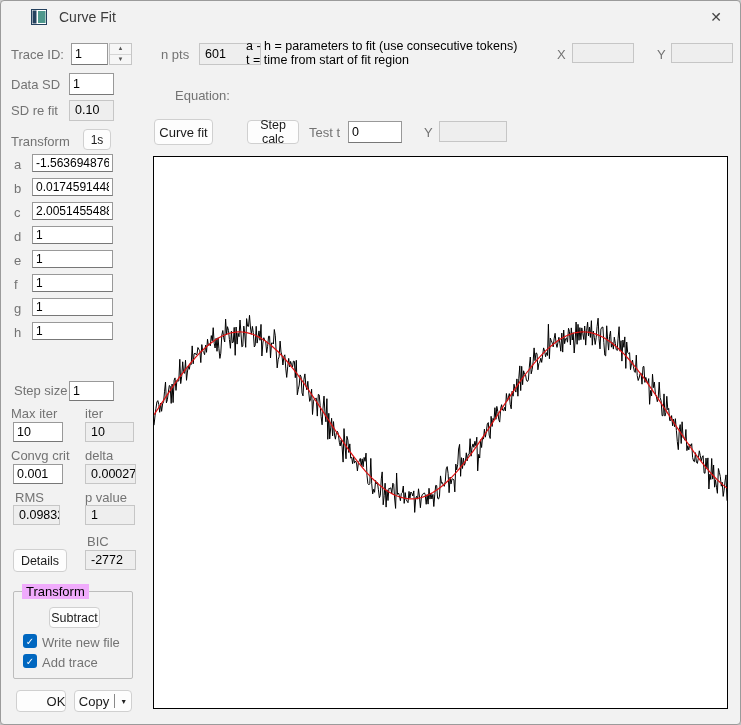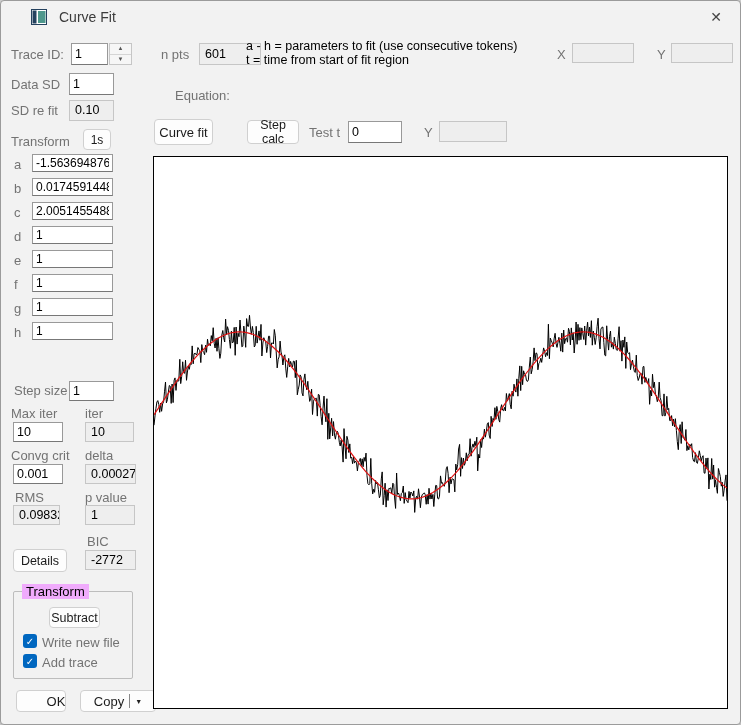--- a/index.html
+++ b/index.html
@@ -130,21 +130,21 @@
   <div class="cb" id="cb1" style="left: 22px; top: 633px; background: rgb(0, 103, 192);">
       <span>✓</span>
     </div>
   <span class="lbl" style="left:41px;top:634px;">Write new file</span>
   <div class="cb" id="cb2" style="left: 22px; top: 653px; background: rgb(0, 103, 192);">
       <span>✓</span>
     </div>
   <span class="lbl" style="left:41px;top:654px;">Add trace</span>
 
   <div class="btn" style="left:15px;top:689px;width:50px;height:22px;padding-left:30px;">OK</div>
-  <div class="btn" style="left:73px;top:689px;width:76px;height:22px;margin-left:6px;">
+  <div class="btn" style="left:73px;top:689px;width:58px;height:22px;">
     <span>Copy</span>
     <span class="split-sep"></span>
     <span class="split-arrow">▼</span>
   </div>
 
   <div class="chart">
     <svg id="plot" width="573" height="551" viewBox="0 0 573 551">
       <polyline id="data-line" fill="none" stroke-width="1" points="0.0,268.2 1.0,258.9 1.9,251.7 2.9,245.0 3.8,243.6 4.8,247.3 5.7,255.3 6.7,246.1 7.6,254.3 8.6,246.9 9.6,244.7 10.5,234.8 11.5,225.0 12.4,245.9 13.4,242.7 14.3,235.4 15.3,228.5 16.2,229.2 17.2,246.4 18.1,227.0 19.1,245.6 20.1,223.3 21.0,220.9 22.0,233.4 22.9,223.4 23.9,224.2 24.8,223.9 25.8,202.3 26.7,226.6 27.7,219.4 28.7,204.8 29.6,215.6 30.6,216.3 31.5,203.2 32.5,223.3 33.4,215.0 34.4,209.1 35.3,212.3 36.3,206.2 37.2,207.5 38.2,188.9 39.2,206.8 40.1,196.8 41.1,196.1 42.0,197.7 43.0,197.2 43.9,190.5 44.9,192.4 45.8,193.7 46.8,205.6 47.8,187.6 48.7,193.9 49.7,195.3 50.6,197.7 51.6,188.2 52.5,195.3 53.5,182.2 54.4,188.4 55.4,186.8 56.3,188.8 57.3,178.6 58.3,183.8 59.2,170.7 60.2,186.3 61.1,191.0 62.1,181.3 63.0,194.3 64.0,180.8 64.9,191.5 65.9,201.4 66.8,196.2 67.8,178.1 68.8,173.5 69.7,180.8 70.7,185.0 71.6,162.1 72.6,177.5 73.5,169.7 74.5,173.4 75.4,182.4 76.4,191.3 77.4,174.2 78.3,186.0 79.3,185.0 80.2,170.4 81.2,198.3 82.1,170.0 83.1,187.1 84.0,176.2 85.0,179.7 86.0,163.0 86.9,175.1 87.9,189.9 88.8,189.1 89.8,169.1 90.7,176.0 91.7,190.3 92.6,161.6 93.6,169.2 94.5,169.4 95.5,158.3 96.5,171.0 97.4,177.4 98.4,169.4 99.3,175.5 100.3,190.0 101.2,188.4 102.2,169.3 103.1,186.1 104.1,179.6 105.0,173.9 106.0,183.3 107.0,167.4 107.9,199.0 108.9,186.0 109.8,180.7 110.8,183.6 111.7,184.5 112.7,195.6 113.6,189.3 114.6,179.2 115.6,179.3 116.5,201.0 117.5,186.0 118.4,185.9 119.4,187.0 120.3,172.5 121.3,178.8 122.2,194.8 123.2,210.9 124.2,202.2 125.1,199.9 126.1,184.1 127.0,195.0 128.0,198.9 128.9,208.0 129.9,199.5 130.8,197.8 131.8,211.9 132.7,220.4 133.7,209.8 134.7,201.4 135.6,209.8 136.6,204.4 137.5,207.5 138.5,209.9 139.4,204.1 140.4,204.4 141.3,220.7 142.3,203.3 143.3,237.8 144.2,232.7 145.2,228.0 146.1,217.9 147.1,219.8 148.0,235.9 149.0,238.9 149.9,222.4 150.9,216.9 151.8,227.9 152.8,232.8 153.8,224.3 154.7,234.9 155.7,244.4 156.6,241.9 157.6,232.2 158.5,257.5 159.5,244.2 160.4,242.0 161.4,241.5 162.3,241.1 163.3,259.1 164.3,237.4 165.2,237.9 166.2,248.6 167.1,259.5 168.1,267.8 169.0,251.2 170.0,239.1 170.9,254.9 171.9,264.8 172.9,241.7 173.8,282.3 174.8,256.3 175.7,281.9 176.7,270.9 177.6,261.3 178.6,278.9 179.5,264.6 180.5,278.1 181.4,282.2 182.4,275.8 183.4,274.3 184.3,276.6 185.3,285.2 186.2,289.0 187.2,283.0 188.1,289.9 189.1,305.1 190.0,271.6 191.0,288.8 192.0,301.8 192.9,279.3 193.9,283.1 194.8,295.5 195.8,286.9 196.7,301.2 197.7,300.2 198.6,306.7 199.6,300.1 200.5,306.1 201.5,304.0 202.5,305.5 203.4,313.9 204.4,305.8 205.3,303.8 206.3,301.4 207.2,308.6 208.2,301.8 209.1,309.8 210.1,300.4 211.1,304.3 212.0,296.1 213.0,318.7 213.9,326.6 214.9,327.8 215.8,326.9 216.8,301.4 217.7,326.7 218.7,336.9 219.7,332.2 220.6,335.3 221.6,323.5 222.5,326.9 223.5,325.6 224.4,332.7 225.4,340.8 226.3,338.5 227.3,321.9 228.2,314.9 229.2,347.8 230.2,338.5 231.1,326.2 232.1,350.1 233.0,332.8 234.0,343.5 234.9,331.3 235.9,331.6 236.8,330.8 237.8,336.7 238.8,326.2 239.7,327.2 240.7,342.0 241.6,351.4 242.6,316.0 243.5,337.4 244.5,336.0 245.4,338.7 246.4,343.7 247.3,336.6 248.3,335.6 249.3,329.0 250.2,346.4 251.2,335.6 252.1,342.5 253.1,344.2 254.0,345.7 255.0,334.4 255.9,341.0 256.9,335.0 257.9,336.3 258.8,339.0 259.8,333.9 260.7,355.4 261.7,341.3 262.6,339.2 263.6,342.2 264.5,331.8 265.5,340.0 266.4,350.7 267.4,340.1 268.4,337.4 269.3,337.0 270.3,335.8 271.2,337.5 272.2,347.3 273.1,337.6 274.1,347.1 275.0,331.3 276.0,342.1 276.9,336.1 277.9,342.0 278.9,337.4 279.8,349.5 280.8,337.3 281.7,328.4 282.7,328.6 283.6,341.3 284.6,342.0 285.5,339.1 286.5,318.9 287.5,326.2 288.4,325.6 289.4,328.5 290.3,329.3 291.3,324.2 292.2,311.9 293.2,309.6 294.1,316.4 295.1,335.7 296.1,320.1 297.0,326.9 298.0,322.0 298.9,321.9 299.9,322.9 300.8,334.9 301.8,307.1 302.7,312.9 303.7,307.6 304.6,292.0 305.6,287.4 306.6,319.3 307.5,300.7 308.5,311.5 309.4,301.0 310.4,308.3 311.3,305.7 312.3,295.8 313.2,303.8 314.2,297.5 315.2,297.2 316.1,281.7 317.1,299.2 318.0,290.4 319.0,286.9 319.9,290.4 320.9,284.3 321.8,288.7 322.8,280.2 323.7,313.9 324.7,297.3 325.7,301.0 326.6,282.7 327.6,290.5 328.5,280.8 329.5,282.1 330.4,272.2 331.4,280.2 332.3,275.0 333.3,266.8 334.3,265.6 335.2,278.1 336.2,281.5 337.1,259.3 338.1,269.5 339.0,261.4 340.0,263.1 340.9,250.7 341.9,262.3 342.8,249.4 343.8,254.5 344.8,262.7 345.7,265.1 346.7,251.3 347.6,247.7 348.6,253.1 349.5,253.7 350.5,250.4 351.4,254.0 352.4,236.5 353.4,244.1 354.3,241.0 355.3,236.6 356.2,247.2 357.2,251.8 358.1,234.2 359.1,239.2 360.0,227.2 361.0,233.0 361.9,235.1 362.9,221.9 363.9,239.2 364.8,221.3 365.8,208.9 366.7,233.6 367.7,209.3 368.6,227.7 369.6,213.8 370.5,217.1 371.5,217.6 372.4,223.0 373.4,224.5 374.4,222.9 375.3,210.1 376.3,200.0 377.2,216.8 378.2,212.5 379.1,204.9 380.1,190.9 381.0,203.7 382.0,195.9 383.0,196.6 383.9,212.8 384.9,206.4 385.8,205.3 386.8,201.2 387.7,205.4 388.7,197.7 389.6,190.9 390.6,194.2 391.6,199.7 392.5,195.7 393.5,198.5 394.4,167.2 395.4,201.7 396.3,181.1 397.3,183.8 398.2,185.9 399.2,189.9 400.1,181.9 401.1,176.3 402.1,186.7 403.0,190.4 404.0,185.1 404.9,180.3 405.9,186.7 406.8,194.2 407.8,176.1 408.7,195.1 409.7,173.0 410.6,186.7 411.6,181.7 412.6,180.9 413.5,185.2 414.5,171.3 415.4,174.4 416.4,187.9 417.3,170.9 418.3,183.0 419.2,175.6 420.2,196.0 421.2,183.0 422.1,165.0 423.1,187.3 424.0,167.3 425.0,183.3 425.9,170.6 426.9,182.7 427.8,170.9 428.8,176.5 429.8,182.5 430.7,169.0 431.7,188.1 432.6,173.8 433.6,165.2 434.5,178.9 435.5,170.1 436.4,180.4 437.4,163.7 438.3,188.2 439.3,174.0 440.3,180.2 441.2,187.5 442.2,180.5 443.1,169.4 444.1,161.2 445.0,181.6 446.0,191.9 446.9,172.1 447.9,170.3 448.9,170.1 449.8,185.3 450.8,198.2 451.7,198.9 452.7,168.8 453.6,182.2 454.6,193.1 455.5,179.7 456.5,174.0 457.4,190.2 458.4,185.6 459.4,192.1 460.3,180.2 461.3,186.3 462.2,192.3 463.2,193.5 464.1,181.2 465.1,169.7 466.0,194.2 467.0,183.7 467.9,204.1 468.9,183.0 469.9,190.3 470.8,179.9 471.8,211.4 472.7,185.0 473.7,195.5 474.6,196.6 475.6,195.7 476.5,212.7 477.5,206.7 478.5,203.0 479.4,209.4 480.4,214.7 481.3,215.5 482.3,198.1 483.2,218.4 484.2,223.5 485.1,221.0 486.1,216.6 487.1,216.2 488.0,227.2 489.0,209.8 489.9,209.4 490.9,225.4 491.8,220.4 492.8,224.4 493.7,226.2 494.7,221.6 495.6,247.3 496.6,233.4 497.6,239.0 498.5,217.2 499.5,230.6 500.4,225.1 501.4,237.1 502.3,239.0 503.3,244.7 504.2,241.6 505.2,225.1 506.1,240.5 507.1,243.8 508.1,258.7 509.0,258.7 510.0,236.9 510.9,259.1 511.9,255.6 512.8,239.3 513.8,252.8 514.7,251.4 515.7,263.6 516.7,263.5 517.6,258.6 518.6,268.8 519.5,262.1 520.5,269.7 521.4,261.7 522.4,273.5 523.3,284.6 524.3,292.7 525.3,272.5 526.2,267.6 527.2,286.5 528.1,264.8 529.1,280.9 530.0,280.7 531.0,283.3 531.9,272.5 532.9,293.6 533.8,288.7 534.8,292.9 535.8,287.4 536.7,289.1 537.7,286.7 538.6,300.5 539.6,304.1 540.5,304.7 541.5,295.7 542.4,305.2 543.4,306.4 544.4,300.7 545.3,293.8 546.3,298.6 547.2,303.9 548.2,300.2 549.1,298.7 550.1,315.9 551.0,316.3 552.0,301.1 552.9,311.6 553.9,300.9 554.9,332.0 555.8,317.2 556.8,322.5 557.7,301.5 558.7,322.1 559.6,308.0 560.6,330.2 561.5,322.8 562.5,330.3 563.4,336.3 564.4,311.5 565.4,315.5 566.3,319.6 567.3,329.2 568.2,325.2 569.2,339.4 570.1,333.2 571.1,323.9 572.0,317.9 573.0,343.7" stroke="#000000"></polyline>
       <polyline id="fit-line" fill="none" stroke-width="1.2" points="0.0,257.8 1.9,254.9 3.8,252.0 5.7,249.1 7.6,246.2 9.6,243.3 11.5,240.4 13.4,237.6 15.3,234.8 17.2,232.0 19.1,229.3 21.0,226.5 22.9,223.9 24.8,221.2 26.7,218.6 28.7,216.1 30.6,213.6 32.5,211.2 34.4,208.8 36.3,206.5 38.2,204.2 40.1,202.1 42.0,199.9 43.9,197.9 45.8,195.9 47.8,194.0 49.7,192.2 51.6,190.5 53.5,188.8 55.4,187.2 57.3,185.8 59.2,184.4 61.1,183.1 63.0,181.9 64.9,180.7 66.8,179.7 68.8,178.8 70.7,178.0 72.6,177.2 74.5,176.6 76.4,176.0 78.3,175.6 80.2,175.3 82.1,175.1 84.0,174.9 86.0,174.9 87.9,175.0 89.8,175.1 91.7,175.4 93.6,175.8 95.5,176.3 97.4,176.8 99.3,177.5 101.2,178.3 103.1,179.2 105.0,180.1 107.0,181.2 108.9,182.4 110.8,183.6 112.7,185.0 114.6,186.4 116.5,187.9 118.4,189.5 120.3,191.2 122.2,193.0 124.2,194.8 126.1,196.8 128.0,198.8 129.9,200.9 131.8,203.0 133.7,205.2 135.6,207.5 137.5,209.8 139.4,212.2 141.3,214.7 143.3,217.2 145.2,219.8 147.1,222.4 149.0,225.0 150.9,227.7 152.8,230.5 154.7,233.2 156.6,236.0 158.5,238.8 160.4,241.7 162.3,244.5 164.3,247.4 166.2,250.3 168.1,253.2 170.0,256.1 171.9,259.1 173.8,262.0 175.7,264.9 177.6,267.8 179.5,270.7 181.4,273.5 183.4,276.4 185.3,279.2 187.2,282.0 189.1,284.8 191.0,287.6 192.9,290.3 194.8,293.0 196.7,295.6 198.6,298.2 200.5,300.7 202.5,303.2 204.4,305.6 206.3,308.0 208.2,310.3 210.1,312.6 212.0,314.8 213.9,316.9 215.8,318.9 217.7,320.9 219.7,322.8 221.6,324.6 223.5,326.3 225.4,328.0 227.3,329.5 229.2,331.0 231.1,332.4 233.0,333.7 234.9,334.9 236.8,336.0 238.8,337.1 240.7,338.0 242.6,338.8 244.5,339.5 246.4,340.2 248.3,340.7 250.2,341.1 252.1,341.5 254.0,341.7 255.9,341.8 257.9,341.9 259.8,341.8 261.7,341.6 263.6,341.3 265.5,340.9 267.4,340.5 269.3,339.9 271.2,339.2 273.1,338.4 275.0,337.5 276.9,336.6 278.9,335.5 280.8,334.3 282.7,333.1 284.6,331.7 286.5,330.3 288.4,328.8 290.3,327.2 292.2,325.5 294.1,323.7 296.1,321.8 298.0,319.9 299.9,317.9 301.8,315.8 303.7,313.7 305.6,311.5 307.5,309.2 309.4,306.8 311.3,304.4 313.2,302.0 315.2,299.5 317.1,296.9 319.0,294.3 320.9,291.6 322.8,288.9 324.7,286.2 326.6,283.4 328.5,280.7 330.4,277.8 332.3,275.0 334.3,272.1 336.2,269.2 338.1,266.3 340.0,263.4 341.9,260.5 343.8,257.6 345.7,254.7 347.6,251.8 349.5,248.9 351.4,246.0 353.4,243.1 355.3,240.3 357.2,237.4 359.1,234.6 361.0,231.8 362.9,229.1 364.8,226.4 366.7,223.7 368.6,221.1 370.5,218.5 372.4,216.0 374.4,213.5 376.3,211.0 378.2,208.7 380.1,206.4 382.0,204.1 383.9,201.9 385.8,199.8 387.7,197.8 389.6,195.8 391.6,193.9 393.5,192.1 395.4,190.4 397.3,188.7 399.2,187.2 401.1,185.7 403.0,184.3 404.9,183.0 406.8,181.8 408.7,180.7 410.6,179.7 412.6,178.7 414.5,177.9 416.4,177.2 418.3,176.5 420.2,176.0 422.1,175.6 424.0,175.3 425.9,175.0 427.8,174.9 429.8,174.9 431.7,175.0 433.6,175.2 435.5,175.4 437.4,175.8 439.3,176.3 441.2,176.9 443.1,177.6 445.0,178.4 446.9,179.2 448.9,180.2 450.8,181.3 452.7,182.4 454.6,183.7 456.5,185.1 458.4,186.5 460.3,188.0 462.2,189.6 464.1,191.3 466.0,193.1 467.9,195.0 469.9,196.9 471.8,198.9 473.7,201.0 475.6,203.1 477.5,205.4 479.4,207.6 481.3,210.0 483.2,212.4 485.1,214.8 487.1,217.4 489.0,219.9 490.9,222.5 492.8,225.2 494.7,227.9 496.6,230.6 498.5,233.4 500.4,236.2 502.3,239.0 504.2,241.8 506.1,244.7 508.1,247.6 510.0,250.5 511.9,253.4 513.8,256.3 515.7,259.2 517.6,262.1 519.5,265.1 521.4,268.0 523.3,270.8 525.3,273.7 527.2,276.6 529.1,279.4 531.0,282.2 532.9,285.0 534.8,287.7 536.7,290.5 538.6,293.1 540.5,295.8 542.4,298.3 544.4,300.9 546.3,303.4 548.2,305.8 550.1,308.1 552.0,310.5 553.9,312.7 555.8,314.9 557.7,317.0 559.6,319.0 561.5,321.0 563.4,322.9 565.4,324.7 567.3,326.4 569.2,328.1 571.1,329.6 573.0,331.1" stroke="#e01010"></polyline>
     </svg>

